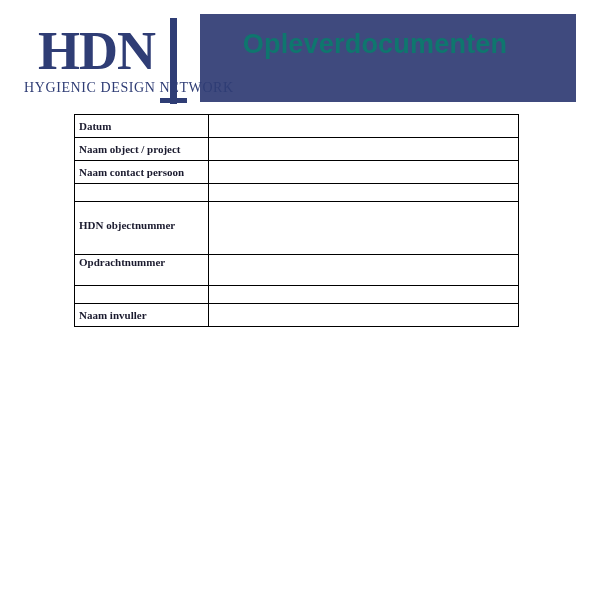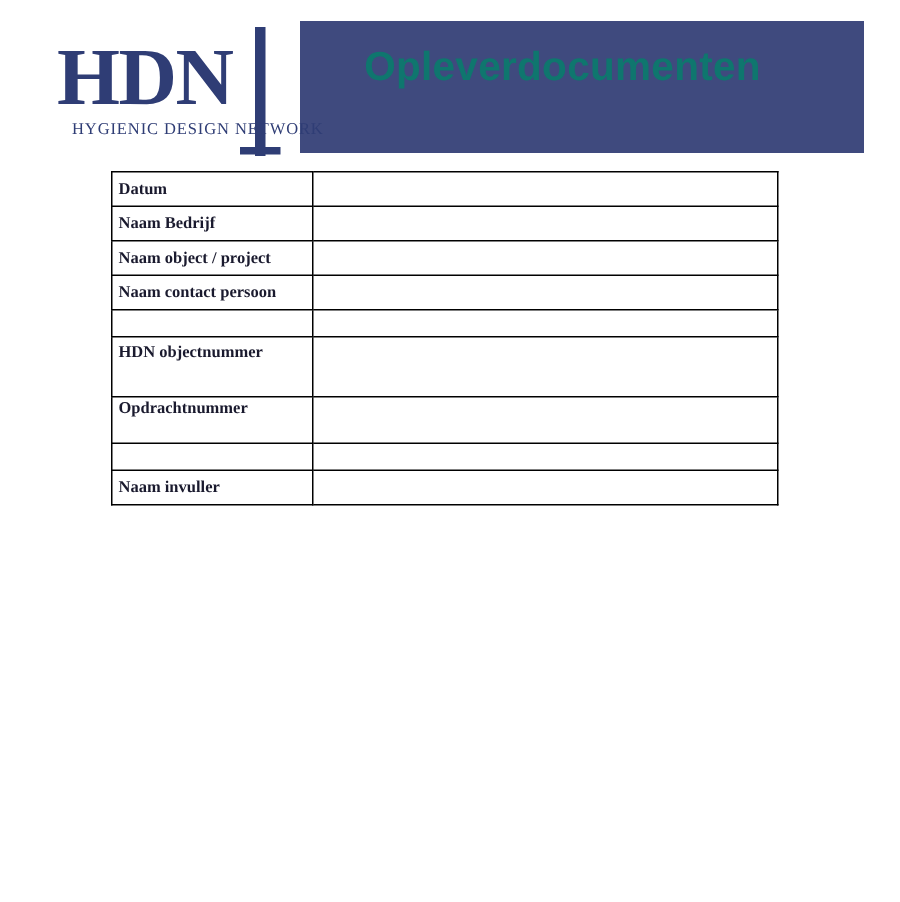--- a/index.html
+++ b/index.html
@@ -64,24 +64,24 @@
     top: 10px;
     font-family: "Liberation Serif", serif;
     font-weight: bold;
     font-size: 54px;
     line-height: 54px;
     color: #2f3d75;
     letter-spacing: -1px;
   }
   .logo-sub {
     position: absolute;
-    left: 24px;
+    left: 0;
     top: 66px;
     font-family: "Liberation Serif", serif;
-    font-size: 11px;
+    font-size: 14px;
     letter-spacing: 0.6px;
     color: #2f3d75;
     white-space: nowrap;
   }
   
   .logo-stroke {
     position: absolute;
     left: 146px;
     top: 4px;
     width: 7px;
@@ -114,21 +114,21 @@
     color: #1a1a2e;
     vertical-align: middle;
     height: 16px;
     line-height: 14px;
   }
   .col-label { width: 127px; }
   .col-value { width: 316px; }
 
   .row-tall td { height: 22px; }
   .row-blank td { height: 17px; }
-  .row-objnr td.col-label { height: 36px; vertical-align: top; padding-top: 3px; }
+  .row-objnr td.col-label { height: 36px; vertical-align: top; padding-top: 16px; }
   .row-opdracht td.col-label { height: 30px; vertical-align: top; padding-top: 0; }
 
   .value-cell { font-weight: normal; }
 </style>
 </head>
 <body>
 
 <div class="header-band"></div>
 
 <div class="header-title">Opleverdocumenten</div>
@@ -139,24 +139,20 @@
     <div class="logo-stroke"></div>
     <div class="logo-stroke-foot"></div>
     <div class="logo-sub">HYGIENIC DESIGN NETWORK</div>
   </div>
 </div>
 
 <table class="form-table">
   <tbody>
     <tr class="row-tall">
       <td class="col-label">Datum</td>
-      <td class="col-value value-cell"></td>
-    </tr>
-    <tr class="row-tall">
-      <td class="col-label">Naam Bedrijf</td>
       <td class="col-value value-cell"></td>
     </tr>
     <tr class="row-tall">
       <td class="col-label">Naam object / project</td>
       <td class="col-value value-cell"></td>
     </tr>
     <tr class="row-tall">
       <td class="col-label">Naam contact persoon</td>
       <td class="col-value value-cell"></td>
     </tr>

